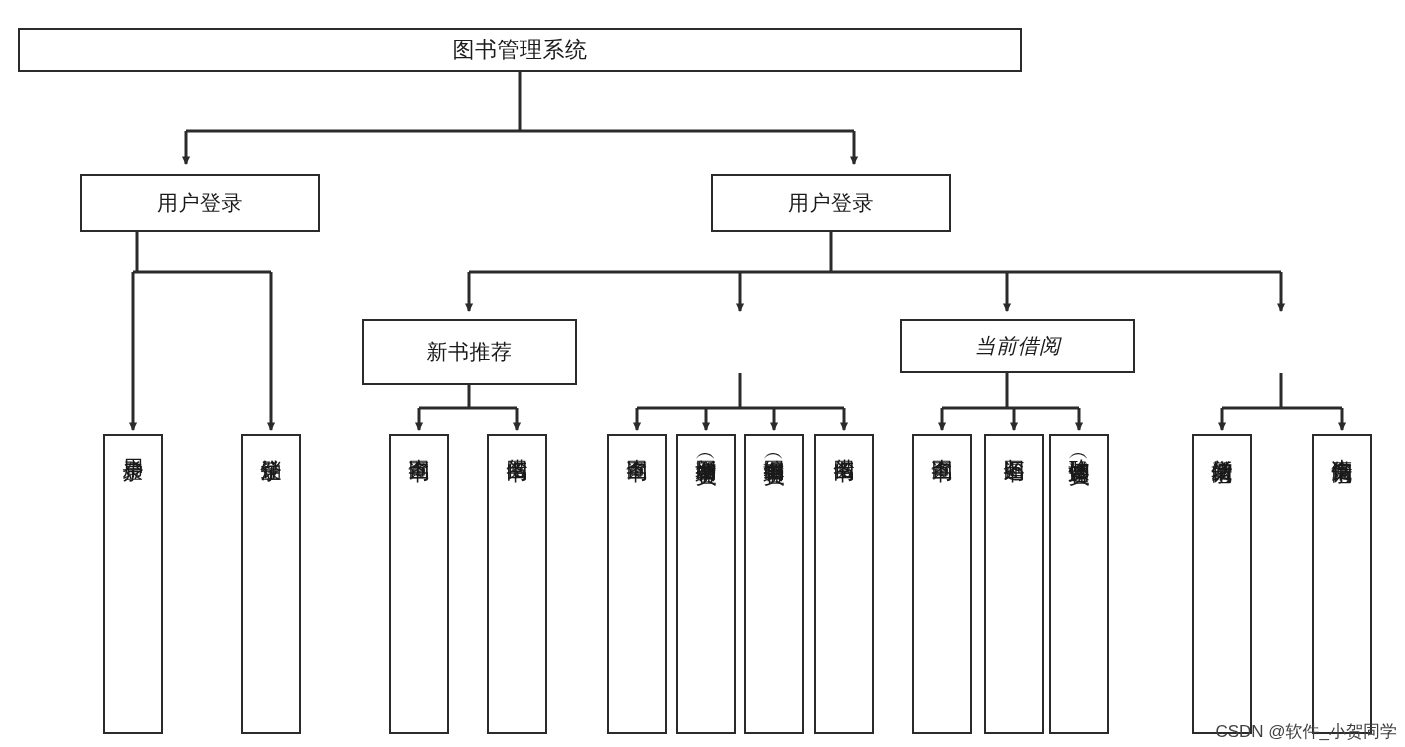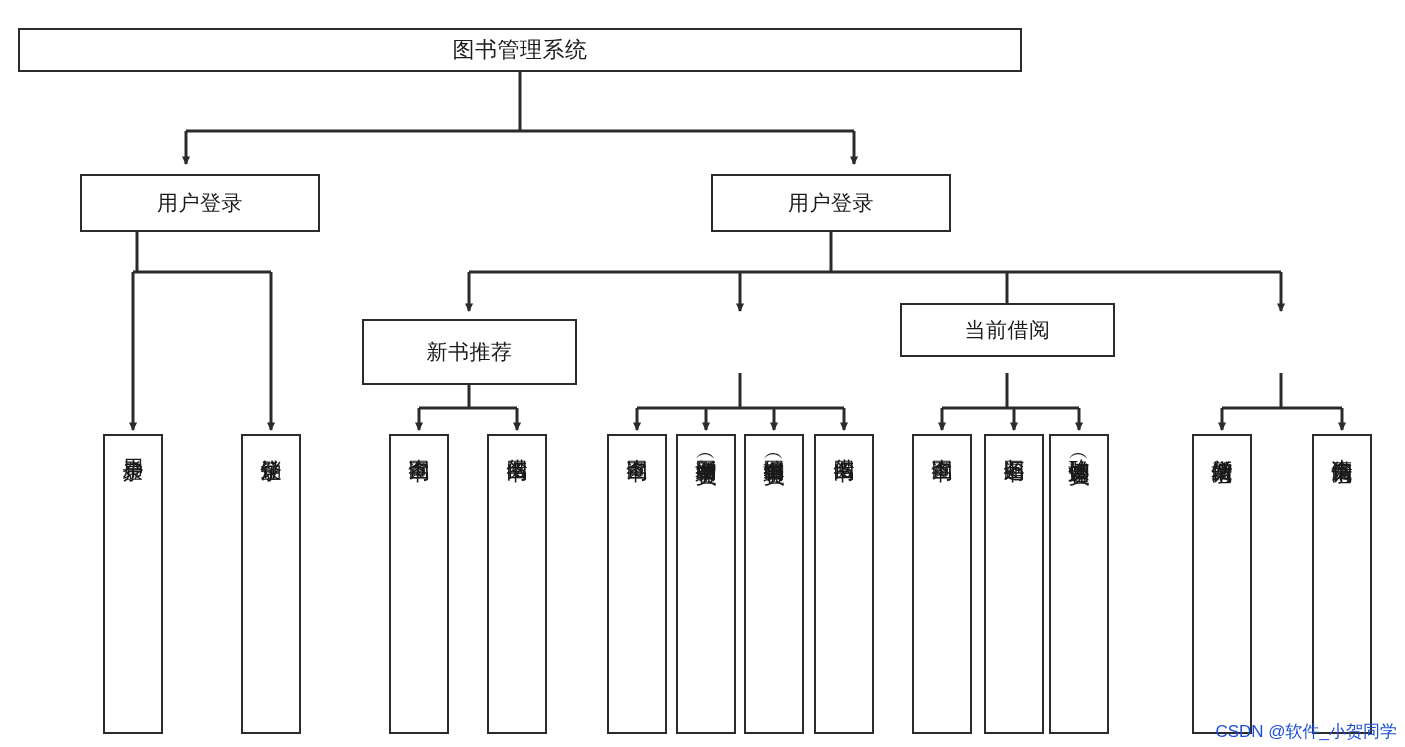--- a/index.html
+++ b/index.html
@@ -60,21 +60,21 @@
     white-space: nowrap;
   }
   #node-root .label {
     font-size: 22px;
   }
   #watermark {
     position: absolute;
     right: 8px;
     bottom: 4px;
     font-size: 17px;
-    color: #1d4ed8;
+    color: #404040;
     white-space: nowrap;
     user-select: none;
   }
 </style>
 </head>
 <body>
 
 <div id="diagram-root">
 
   <svg id="edge-layer" viewBox="0 0 1405 747" xmlns="http://www.w3.org/2000/svg">
@@ -134,21 +134,21 @@
   <div class="node horiz" style="left:80px; top:174px; width:240px; height:58px;">
     <span class="label">用户登录</span>
   </div>
   <div class="node horiz" style="left:711px; top:174px; width:240px; height:58px;">
     <span class="label">用户登录</span>
   </div>
 
   <div class="node horiz" style="left:362px; top:319px; width:215px; height:66px;">
     <span class="label">新书推荐</span>
   </div>
-  <div class="node horiz" style="left:900px; top:303px; width:215px; height:54px;">
+  <div class="node horiz" style="left:900px; top:319px; width:235px; height:54px;font-style:italic;">
     <span class="label">当前借阅</span>
   </div>
 
   <div class="node vert" style="left:103px; top:434px; width:60px; height:300px;">
     <span class="label">用户登录</span>
   </div>
   <div class="node vert" style="left:241px; top:434px; width:60px; height:300px;">
     <span class="label">注销登录</span>
   </div>
 

